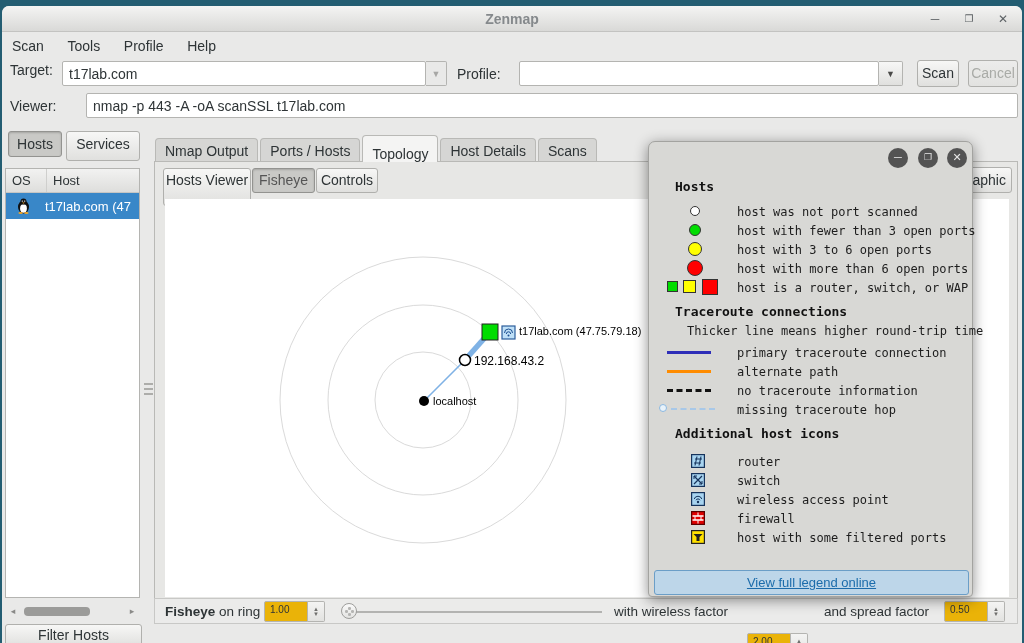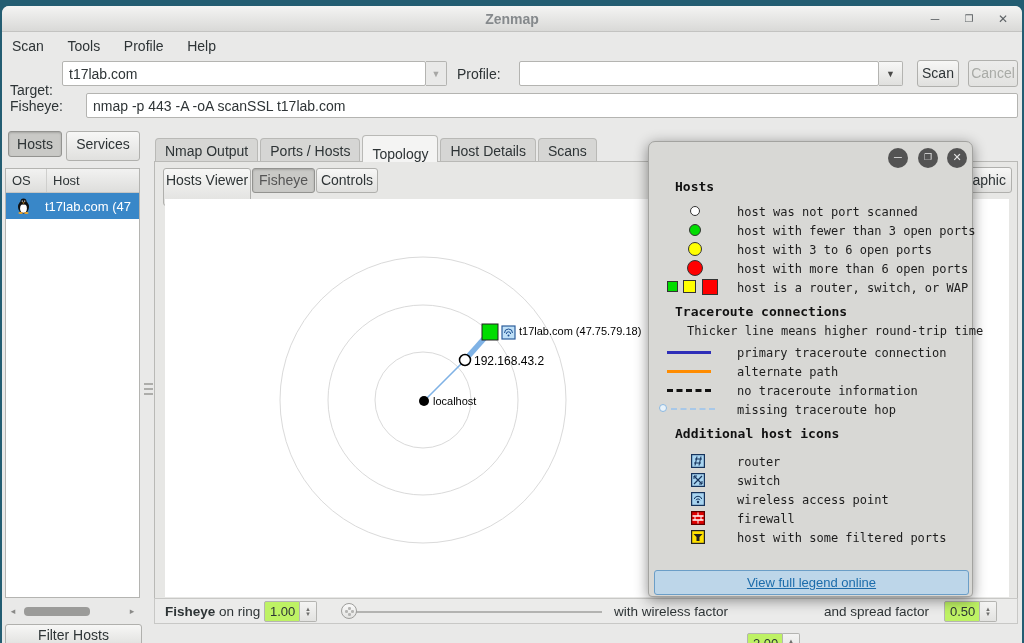--- a/index.html
+++ b/index.html
@@ -57,21 +57,21 @@
   .leg-dot { position:absolute; border-radius:50%; border:1.5px solid #333; }
   .leg-sq { position:absolute; border:1.5px solid #333; }
   .leg-line { position:absolute; height:0; }
   .link-btn { position:absolute; left:5px; top:428px; width:315px; height:25px; background:#bdd6e9; border:1px solid #6b9ec7; border-radius:3px; text-align:center; line-height:23px; }
   .link-btn span { color:#1c6cab; text-decoration:underline; font-size:13px; }
 
   
   .fbar { position:absolute; left:152px; top:592px; width:864px; height:26px; background:#ebebea; border:1px solid #c8c8c6; }
   .fbar .lbl { top:5px; font-size:13.5px; }
   .spin { position:absolute; top:2px; height:21px; display:flex; }
-  .spin .val { background:#bef264; border:1px solid #b4b4b1; border-radius:2px 0 0 2px; padding:2px 5px; font-size:13px; width:36px; }
+  .spin .val { background:#eab308; border:1px solid #b4b4b1; border-radius:2px 0 0 2px; padding:2px 5px; font-size:10px; width:44px; }
   .spin .arrows { width:17px; border:1px solid #b4b4b1; border-left:none; background:linear-gradient(#f4f4f3,#e2e2e0); border-radius:0 2px 2px 0; display:flex; flex-direction:column; align-items:center; justify-content:center; font-size:6px; color:#6e6e6c; line-height:5px; }
   .slider-track { position:absolute; left:192px; top:12px; width:255px; height:2px; background:#b3b3b1; }
   .slider-handle { position:absolute; left:186px; top:4px; width:16px; height:16px; border-radius:50%; background:linear-gradient(#fafafa,#e3e3e1); border:1px solid #9d9d9b; }
   .slider-handle i { position:absolute; width:2.5px; height:2.5px; border-radius:50%; background:#b5b5b3; }
 
   .filter-btn { left:3px; top:618px; width:137px; height:23px; line-height:21px; }
   svg text { font-family:"Liberation Sans", sans-serif; }
 </style>
 </head>
 <body>
@@ -86,32 +86,32 @@
   </div>
 
   <div class="menubar">
     <span class="menuitem">Scan</span>
     <span class="menuitem">Tools</span>
     <span class="menuitem">Profile</span>
     <span class="menuitem">Help</span>
   </div>
 
   <div>
-    <span class="lbl" style="left:8px; top:76px;">Target:</span>
+    <span class="lbl" style="left:8px; top:56px;">Target:</span>
     <div class="entry" style="left:60px; top:55px; width:364px;">t17lab.com</div>
     <div class="combo-arrow" style="left:424px; top:55px; width:21px; height:25px; line-height:25px;">▼</div>
     <span class="lbl" style="left:455px; top:60px;">Profile:</span>
     <div class="entry" style="left:517px; top:55px; width:360px;"></div>
     <div class="combo-arrow" style="left:877px; top:55px; width:24px; height:25px; line-height:25px; color:#4a4a48; background:linear-gradient(#f7f7f6,#e0e0de);">▼</div>
     <div class="btn" style="left:915px; top:54px; width:42px; height:27px; line-height:25px;">Scan</div>
     <div class="btn disabled" style="left:966px; top:54px; width:50px; height:27px; line-height:25px;">Cancel</div>
   </div>
 
   <div>
-    <span class="lbl" style="left:8px; top:92px;">Fisheye:</span>
+    <span class="lbl" style="left:8px; top:92px;">Viewer:</span>
     <div class="entry" style="left:84px; top:87px; width:932px;">nmap -p 443 -A -oA scanSSL t17lab.com</div>
   </div>
 
   <div>
     <div class="btn pressed" style="left:6px; top:125px; width:54px; height:26px; line-height:24px;">Hosts</div>
     <div class="btn" style="left:64px; top:125px; width:74px; height:30px; line-height:24px;">Services</div>
 
     <div class="table">
       <div class="thead">
         <div class="th" style="width:41px;">OS</div>

